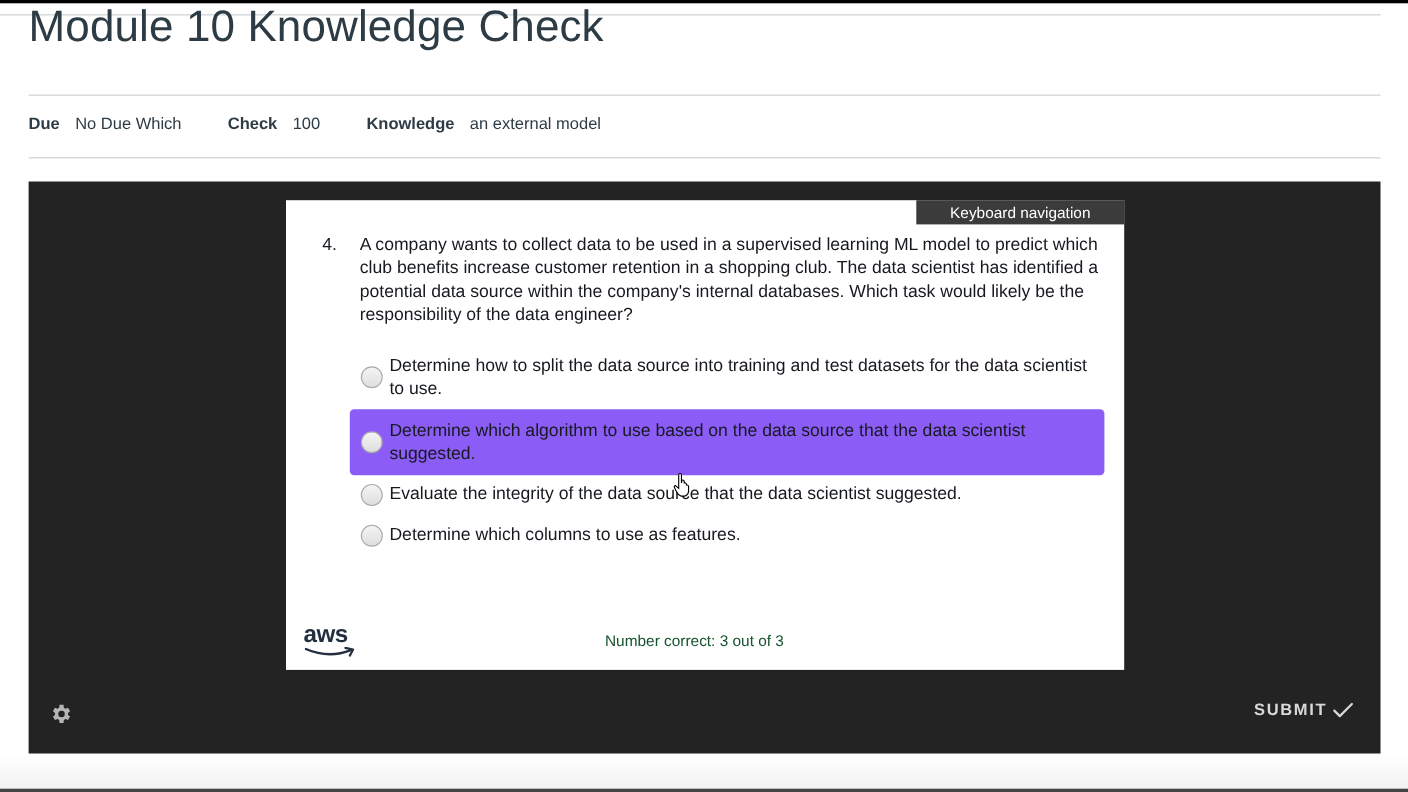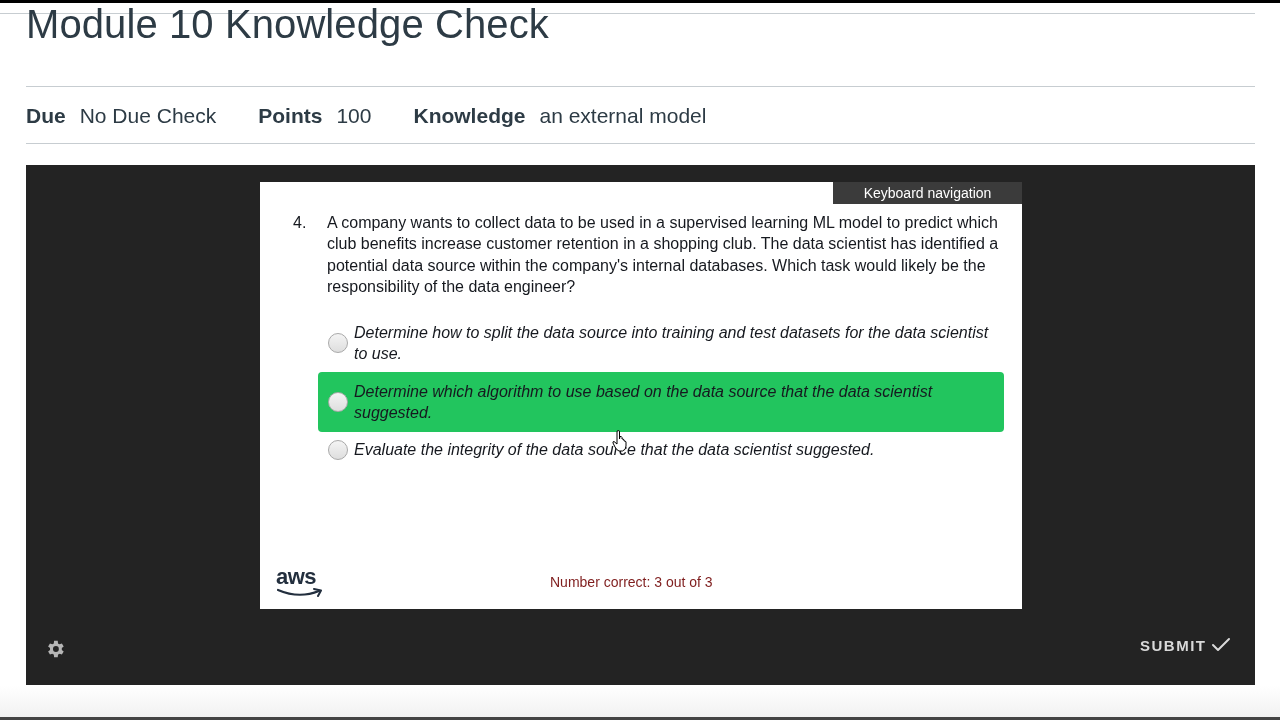--- a/index.html
+++ b/index.html
@@ -8,72 +8,72 @@
 
     .top-bar { position: absolute; left: 0; top: 0; width: 1280px; height: 3px; background: #000; }
     .top-rule { position: absolute; left: 0; top: 13px; width: 1255px; height: 1px; background: #c7cdd1; }
 
     .page-title { position: absolute; left: 26px; top: 2px; font-size: 40px; font-weight: 400; color: #2d3b45; letter-spacing: 0.1px; }
 
     .rule { position: absolute; left: 26px; width: 1229px; height: 1px; background: #c7cdd1; }
     .rule-1 { top: 86px; }
     .rule-2 { top: 143px; }
 
-    .meta-row { position: absolute; left: 26px; top: 104px; display: flex; align-items: baseline; font-size: 21px; }
+    .meta-row { position: absolute; left: 26px; top: 104px; display: flex; align-items: baseline; font-size: 15px; }
     .meta-item { display: flex; align-items: baseline; margin-right: 42px; }
     .meta-label { font-weight: 700; color: #2d3b45; margin-right: 14px; }
     .meta-value { color: #2d3b45; }
 
     .tool-frame { position: absolute; left: 26px; top: 165px; width: 1229px; height: 520px; background: #232323; }
 
     .quiz-card { position: absolute; left: 234px; top: 17px; width: 762px; height: 427px; background: #ffffff; }
 
     .kbd-nav { position: absolute; left: 573px; top: 0; width: 189px; height: 22px; background: #3b3b3b; color: #ffffff; font-size: 14px; display: flex; align-items: center; justify-content: center; }
 
     .question { position: absolute; left: 33px; top: 30px; width: 710px; display: flex; font-size: 16px; line-height: 21.3px; color: #16191f; }
     .q-number { width: 34px; flex: none; }
     .q-text { flex: 1; }
 
     .options { position: absolute; left: 58px; top: 137px; width: 686px; }
     .option { position: relative; display: flex; align-items: center; padding: 3px 10px 3px 10px; margin-bottom: 10px; border-radius: 4px; font-size: 16px; line-height: 21.3px; color: #16191f; cursor: pointer; }
-    .option.highlighted { background: #22c55e; padding-top: 9px; padding-bottom: 9px; margin-top: -6px; margin-bottom: 4px; }
+    .option.highlighted { background: #8b5cf6; padding-top: 9px; padding-bottom: 9px; margin-top: -6px; margin-bottom: 4px; }
     .radio { width: 20px; height: 20px; border-radius: 50%; border: 1.5px solid #a9a9a9; background: linear-gradient(#f4f4f4, #dedede); flex: none; margin-right: 6px; }
-    .opt-text { flex: 1; font-style: italic; }
+    .opt-text { flex: 1; }
 
     .aws-logo { position: absolute; left: 16px; top: 384px; width: 50px; height: 32px; }
     .aws-text { font-size: 22px; color: #232f3e; font-weight: 700; letter-spacing: -0.5px; line-height: 22px; }
     .aws-smile { position: absolute; left: 1px; top: 22px; }
 
-    .score { position: absolute; left: 290px; top: 392px; font-size: 14px; color: #7f1d1d; }
+    .score { position: absolute; left: 290px; top: 392px; font-size: 14px; color: #14532d; }
 
     .settings-btn { position: absolute; left: 18px; top: 473px; width: 22px; height: 22px; cursor: pointer; }
-    .submit-btn { position: absolute; left: 1114px; top: 472px; display: flex; align-items: flex-start; color: #d9d9d9; font-weight: 700; font-size: 15px; letter-spacing: 1.5px; cursor: pointer; }
+    .submit-btn { position: absolute; left: 1114px; top: 472px; display: flex; align-items: flex-end; color: #d9d9d9; font-weight: 700; font-size: 15px; letter-spacing: 1.5px; cursor: pointer; }
     .submit-btn svg { margin-left: 4px; }
 
     .cursor { position: absolute; left: 612px; top: 430px; }
     .bottom-shade { position: absolute; left: 0; top: 686px; width: 1280px; height: 34px; background: linear-gradient(#ffffff, #f0f0f0); }
     .bottom-line { position: absolute; left: 0; top: 717px; width: 1280px; height: 3px; background: #444; }
   </style>
 </head>
 <body>
 
 <div class="top-bar"></div>
 <div class="top-rule"></div>
 
 <h1 class="page-title">Module 10 Knowledge Check</h1>
 
 <div class="rule rule-1"></div>
 
 <div class="meta-row">
   <div class="meta-item">
     <span class="meta-label">Due</span>
-    <span class="meta-value">No Due Check</span>
+    <span class="meta-value">No Due Which</span>
   </div>
   <div class="meta-item">
-    <span class="meta-label">Points</span>
+    <span class="meta-label">Check</span>
     <span class="meta-value">100</span>
   </div>
   <div class="meta-item">
     <span class="meta-label">Knowledge</span>
     <span class="meta-value">an external model</span>
   </div>
 </div>
 
 <div class="rule rule-2"></div>
 
@@ -91,20 +91,24 @@
         <span class="radio"></span>
         <span class="opt-text">Determine how to split the data source into training and test datasets for the data scientist to use.</span>
       </div>
       <div class="option highlighted">
         <span class="radio"></span>
         <span class="opt-text">Determine which algorithm to use based on the data source that the data scientist suggested.</span>
       </div>
       <div class="option">
         <span class="radio"></span>
         <span class="opt-text">Evaluate the integrity of the data source that the data scientist suggested.</span>
+      </div>
+      <div class="option">
+        <span class="radio"></span>
+        <span class="opt-text">Determine which columns to use as features.</span>
       </div>
     </div>
 
     <div class="aws-logo">
       <span class="aws-text">aws</span>
       <svg class="aws-smile" width="46" height="10" viewBox="0 0 46 10">
         <path d="M1 2 Q22 11 42 3" fill="none" stroke="#232f3e" stroke-width="2.2" stroke-linecap="round"></path>
         <path d="M37 1 L44 2.5 L41 8" fill="none" stroke="#232f3e" stroke-width="2" stroke-linecap="round" stroke-linejoin="round"></path>
       </svg>
     </div>

